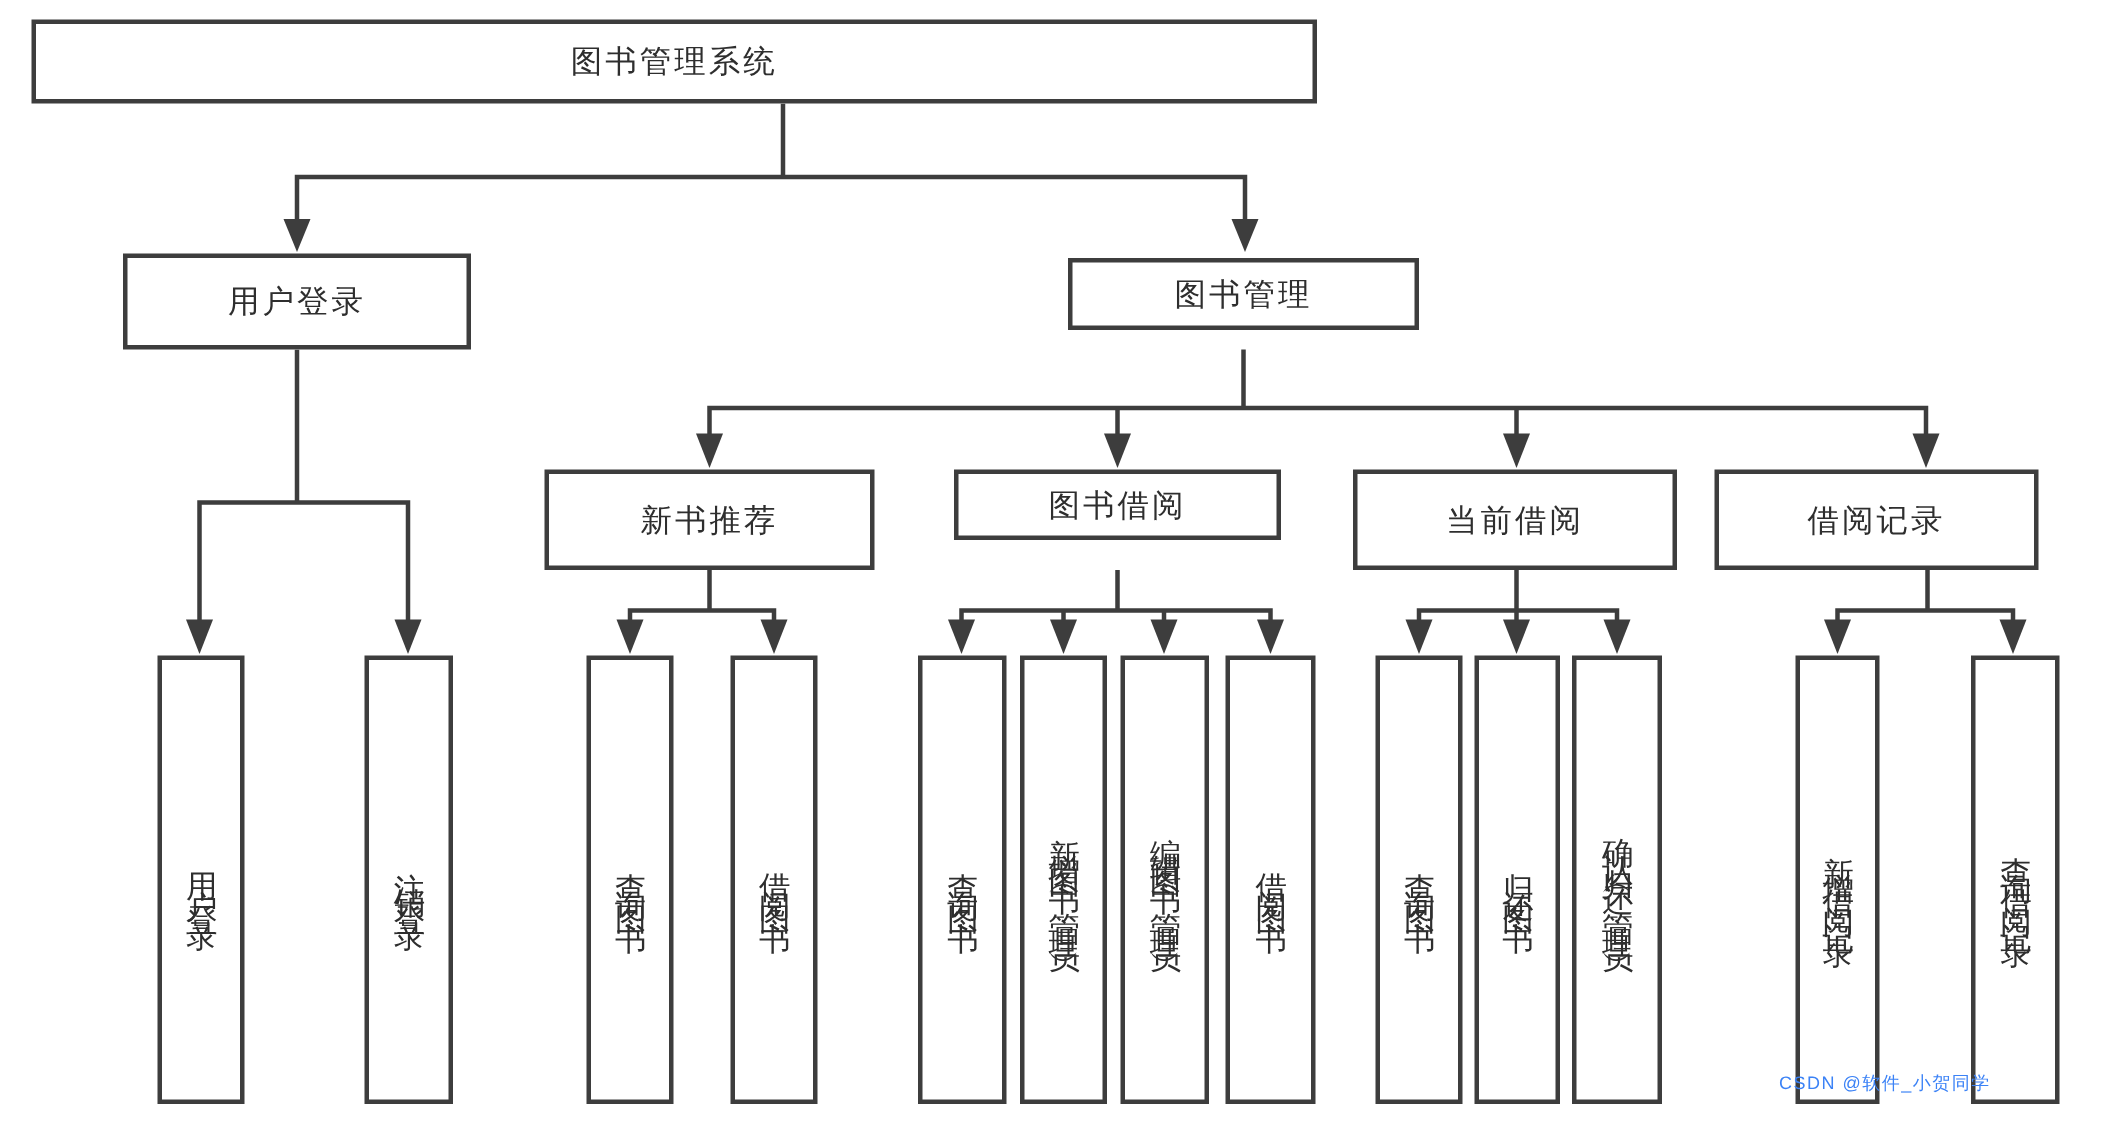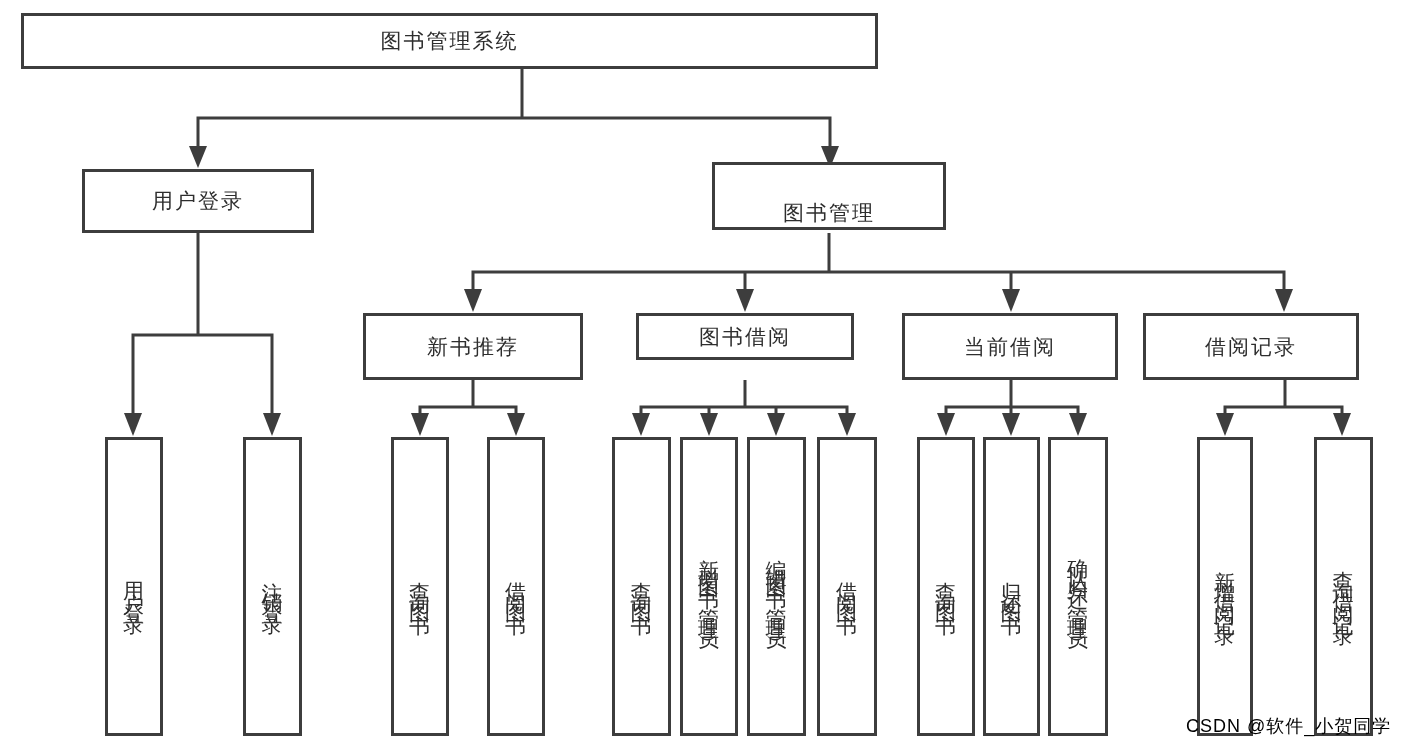--- a/index.html
+++ b/index.html
@@ -32,23 +32,23 @@
     text-orientation:mixed;
     font-size:21px;
     letter-spacing:11px;
     line-height:1;
     white-space:nowrap;
   }
   .vnode.long span{letter-spacing:10px;}
   #watermark{
     position:absolute;
     left:1186px;top:714px;
-    font-size:18px;
+    font-size:12px;
     letter-spacing:1px;
-    color:#000000;
+    color:#3b82f6;
     z-index:5;
     white-space:nowrap;
   }
 </style>
 </head>
 <body>
 
 <div id="stage">
 
   <svg id="connectors" width="1405" height="747" viewBox="0 0 1405 747">
@@ -84,21 +84,21 @@
     </g>
   </svg>
 
   <div class="node" style="left:21px;top:13px;width:857px;height:56px;">
     <span class="hlabel">图书管理系统</span>
   </div>
 
   <div class="node" style="left:82px;top:169px;width:232px;height:64px;">
     <span class="hlabel">用户登录</span>
   </div>
-  <div class="node" style="left:712px;top:162px;width:234px;height:68px;align-items:flex-end;">
+  <div class="node" style="left:712px;top:172px;width:234px;height:48px;">
     <span class="hlabel">图书管理</span>
   </div>
 
   <div class="node" style="left:363px;top:313px;width:220px;height:67px;">
     <span class="hlabel">新书推荐</span>
   </div>
   <div class="node" style="left:636px;top:313px;width:218px;height:47px;">
     <span class="hlabel">图书借阅</span>
   </div>
   <div class="node" style="left:902px;top:313px;width:216px;height:67px;">

